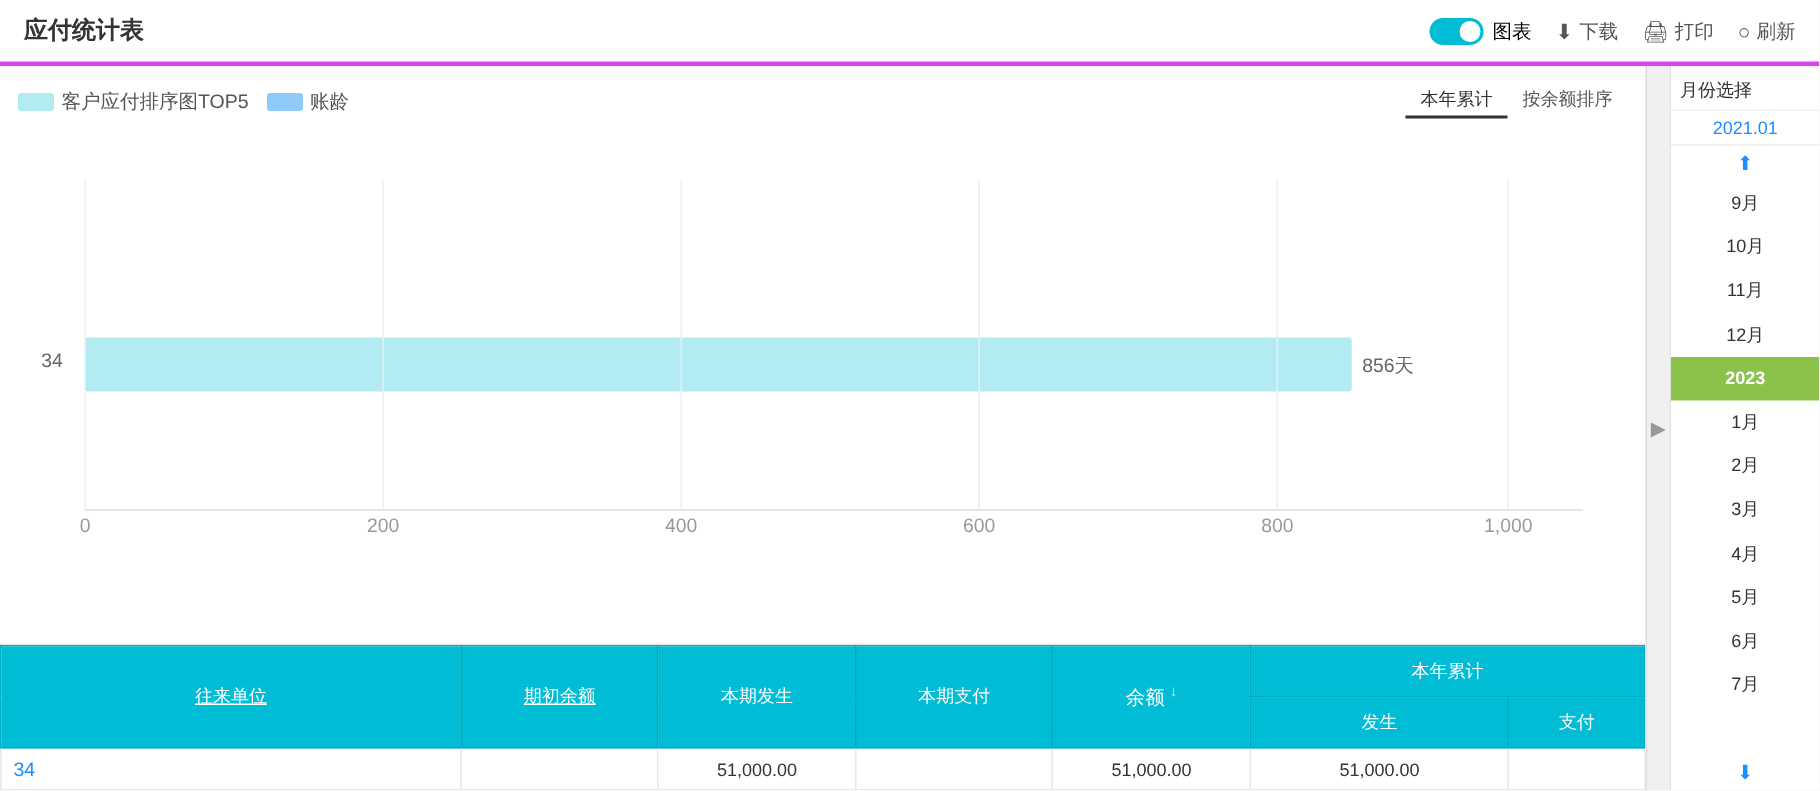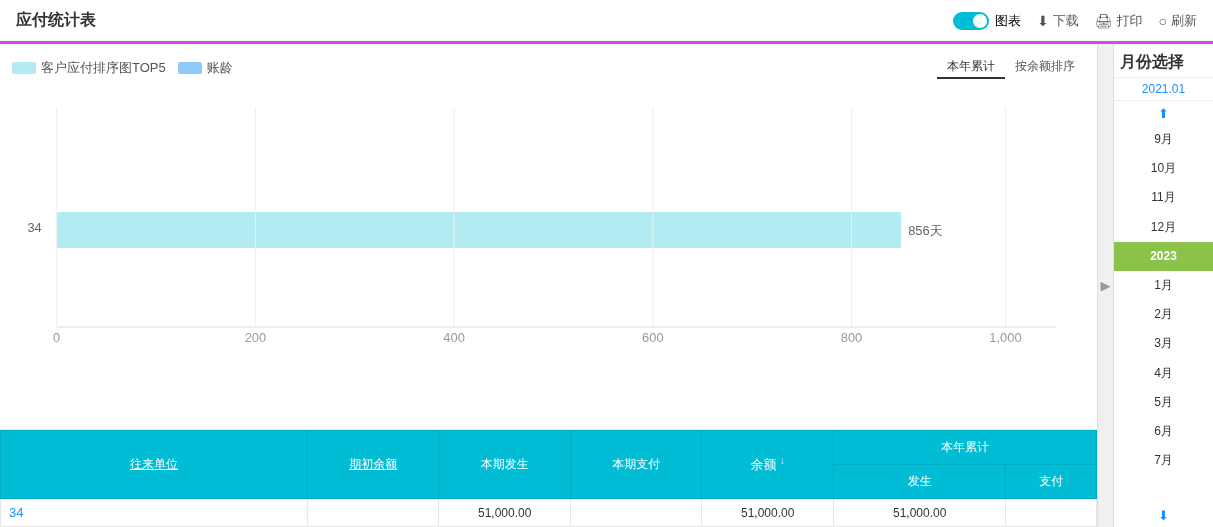--- a/index.html
+++ b/index.html
@@ -16,21 +16,21 @@
     .action-btn { display: flex; align-items: center; gap: 4px; color: #555; cursor: pointer; font-size: 13px; }
     .action-icon { font-size: 14px; }
 
     
     .content-wrapper { display: flex; height: calc(527px - 44px); }
     
     
     .chart-section { flex: 1; padding: 12px 12px 0 12px; overflow: hidden; }
     
     
-    .legend-row { display: flex; gap: 12px; margin-bottom: 8px; }
+    .legend-row { display: flex; gap: 12px; margin-bottom: 21px; }
     .legend-item { display: flex; align-items: center; gap: 5px; font-size: 12px; color: #555; }
     .legend-color { width: 24px; height: 12px; border-radius: 2px; }
     .legend-color.blue { background: #b2ebf2; }
     .sort-btns { margin-left: auto; display: flex; gap: 0; }
     .sort-btn { padding: 2px 10px; font-size: 12px; color: #555; cursor: pointer; border-bottom: 2px solid transparent; }
     .sort-btn.active { color: #333; border-bottom: 2px solid #333; }
 
     
     .chart-container { position: relative; height: 280px; }
     .chart-svg { width: 100%; height: 100%; }
@@ -41,21 +41,21 @@
     table { width: 100%; border-collapse: collapse; }
     th { background: #00bcd4; color: #fff; padding: 8px 6px; text-align: center; font-size: 12px; font-weight: normal; border: 1px solid #00acc1; margin-top: 36px; }
     td { padding: 6px 8px; text-align: center; font-size: 12px; border: 1px solid #e8e8e8; color: #333; }
     td.left { text-align: left; }
     td.right { }
     td a { color: #1890ff; text-decoration: none; }
     tr.data-row td { background: #fff; }
     
     
     .right-sidebar { width: 100px; border-left: 1px solid #e0e0e0; background: #fff; display: flex; flex-direction: column; overflow: hidden; }
-    .sidebar-title { background: #fff; padding: 8px 6px 4px 6px; font-size: 16px; color: #333; border-bottom: 1px solid #eee; font-weight: bold; }
+    .sidebar-title { background: #fff; padding: 8px 6px 4px 6px; font-size: 12px; color: #333; border-bottom: 1px solid #eee; font-weight: normal; }
     .sidebar-year-input { width: 100%; padding: 4px 6px; font-size: 12px; border: none; border-bottom: 1px solid #eee; color: #1890ff; text-align: center; outline: none; }
     .scroll-btn { text-align: center; padding: 4px 0; cursor: pointer; color: #1890ff; font-size: 16px; line-height: 1; }
     .month-list { flex: 1; overflow-y: auto; }
     .month-item { padding: 5px 6px; text-align: center; font-size: 12px; color: #333; cursor: pointer; line-height: 1.6; }
     .month-item.year-label { background: #8bc34a; color: #fff; font-weight: bold; padding: 5px 6px; }
     
     .divider-arrow { width: 16px; background: #f0f0f0; display: flex; align-items: center; justify-content: center; cursor: pointer; color: #999; font-size: 12px; border-left: 1px solid #ddd; }
   </style>
 </head>
 <body>

